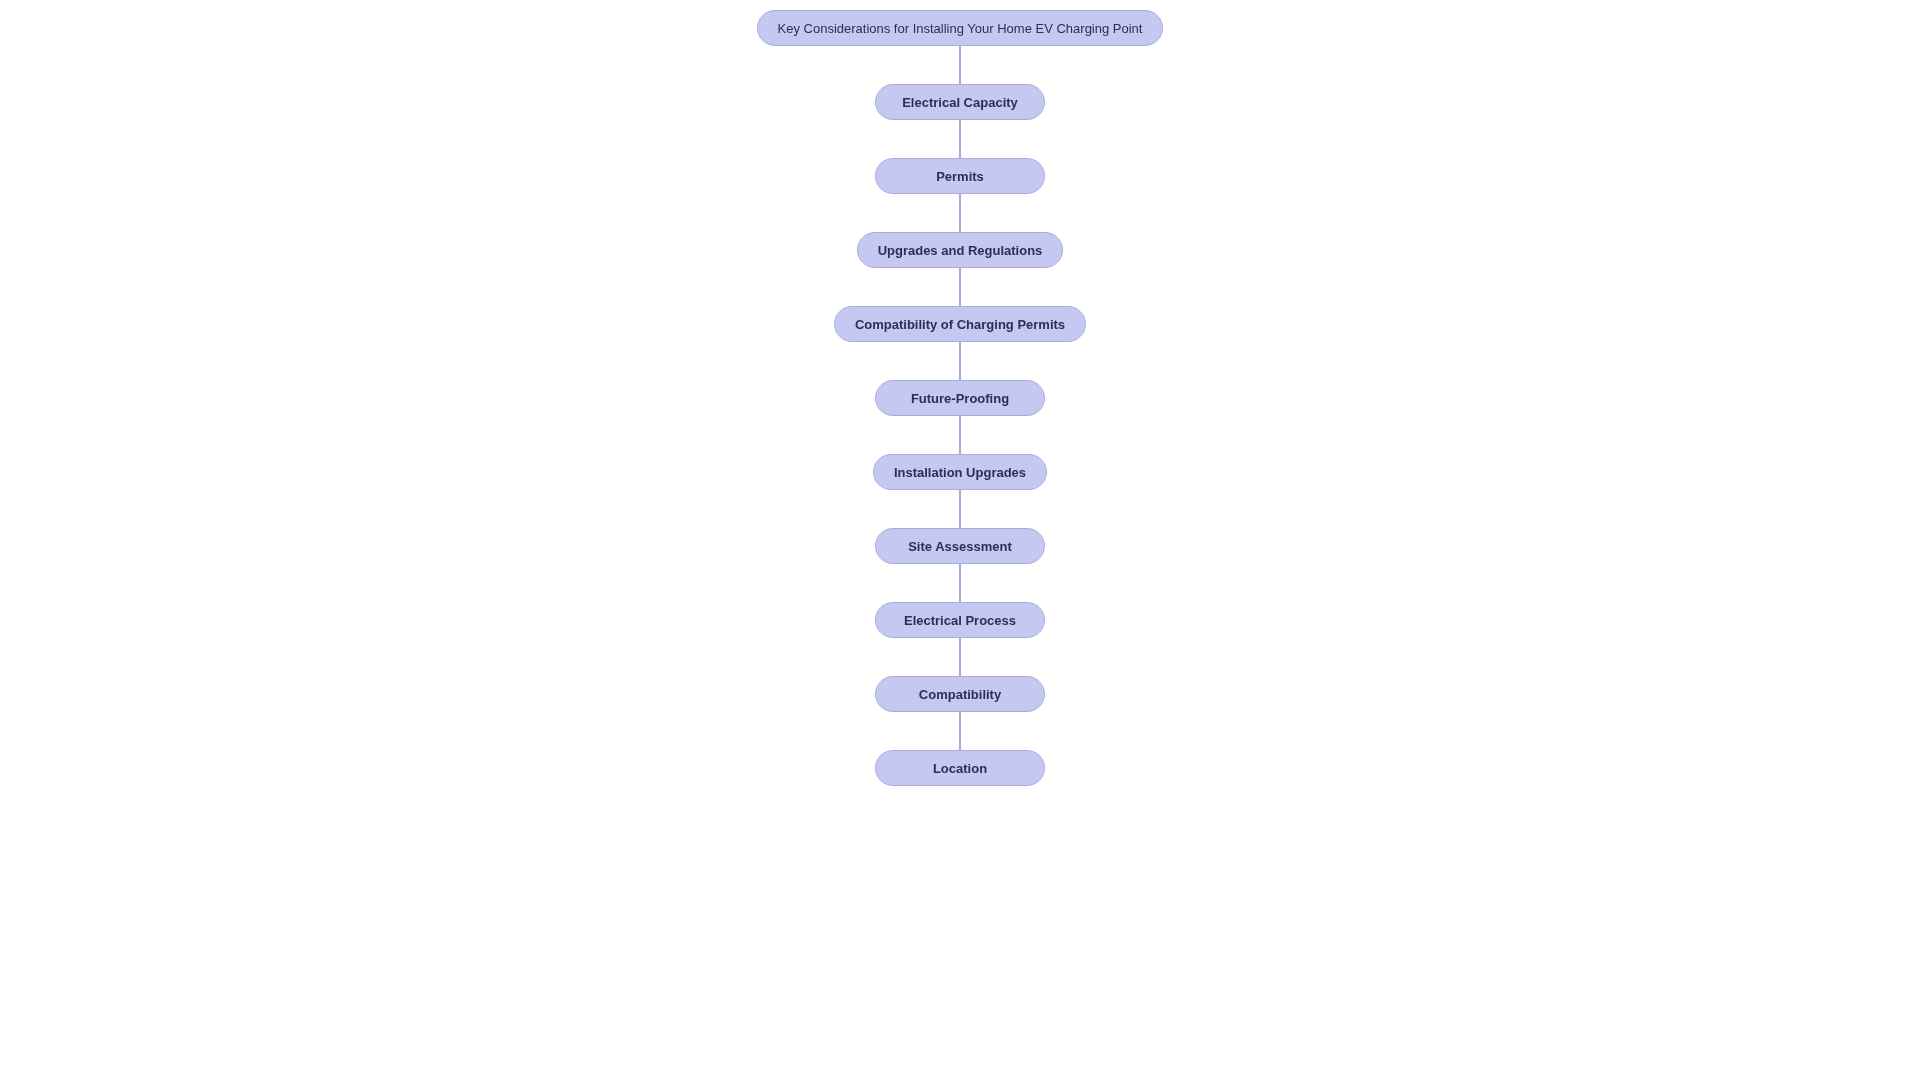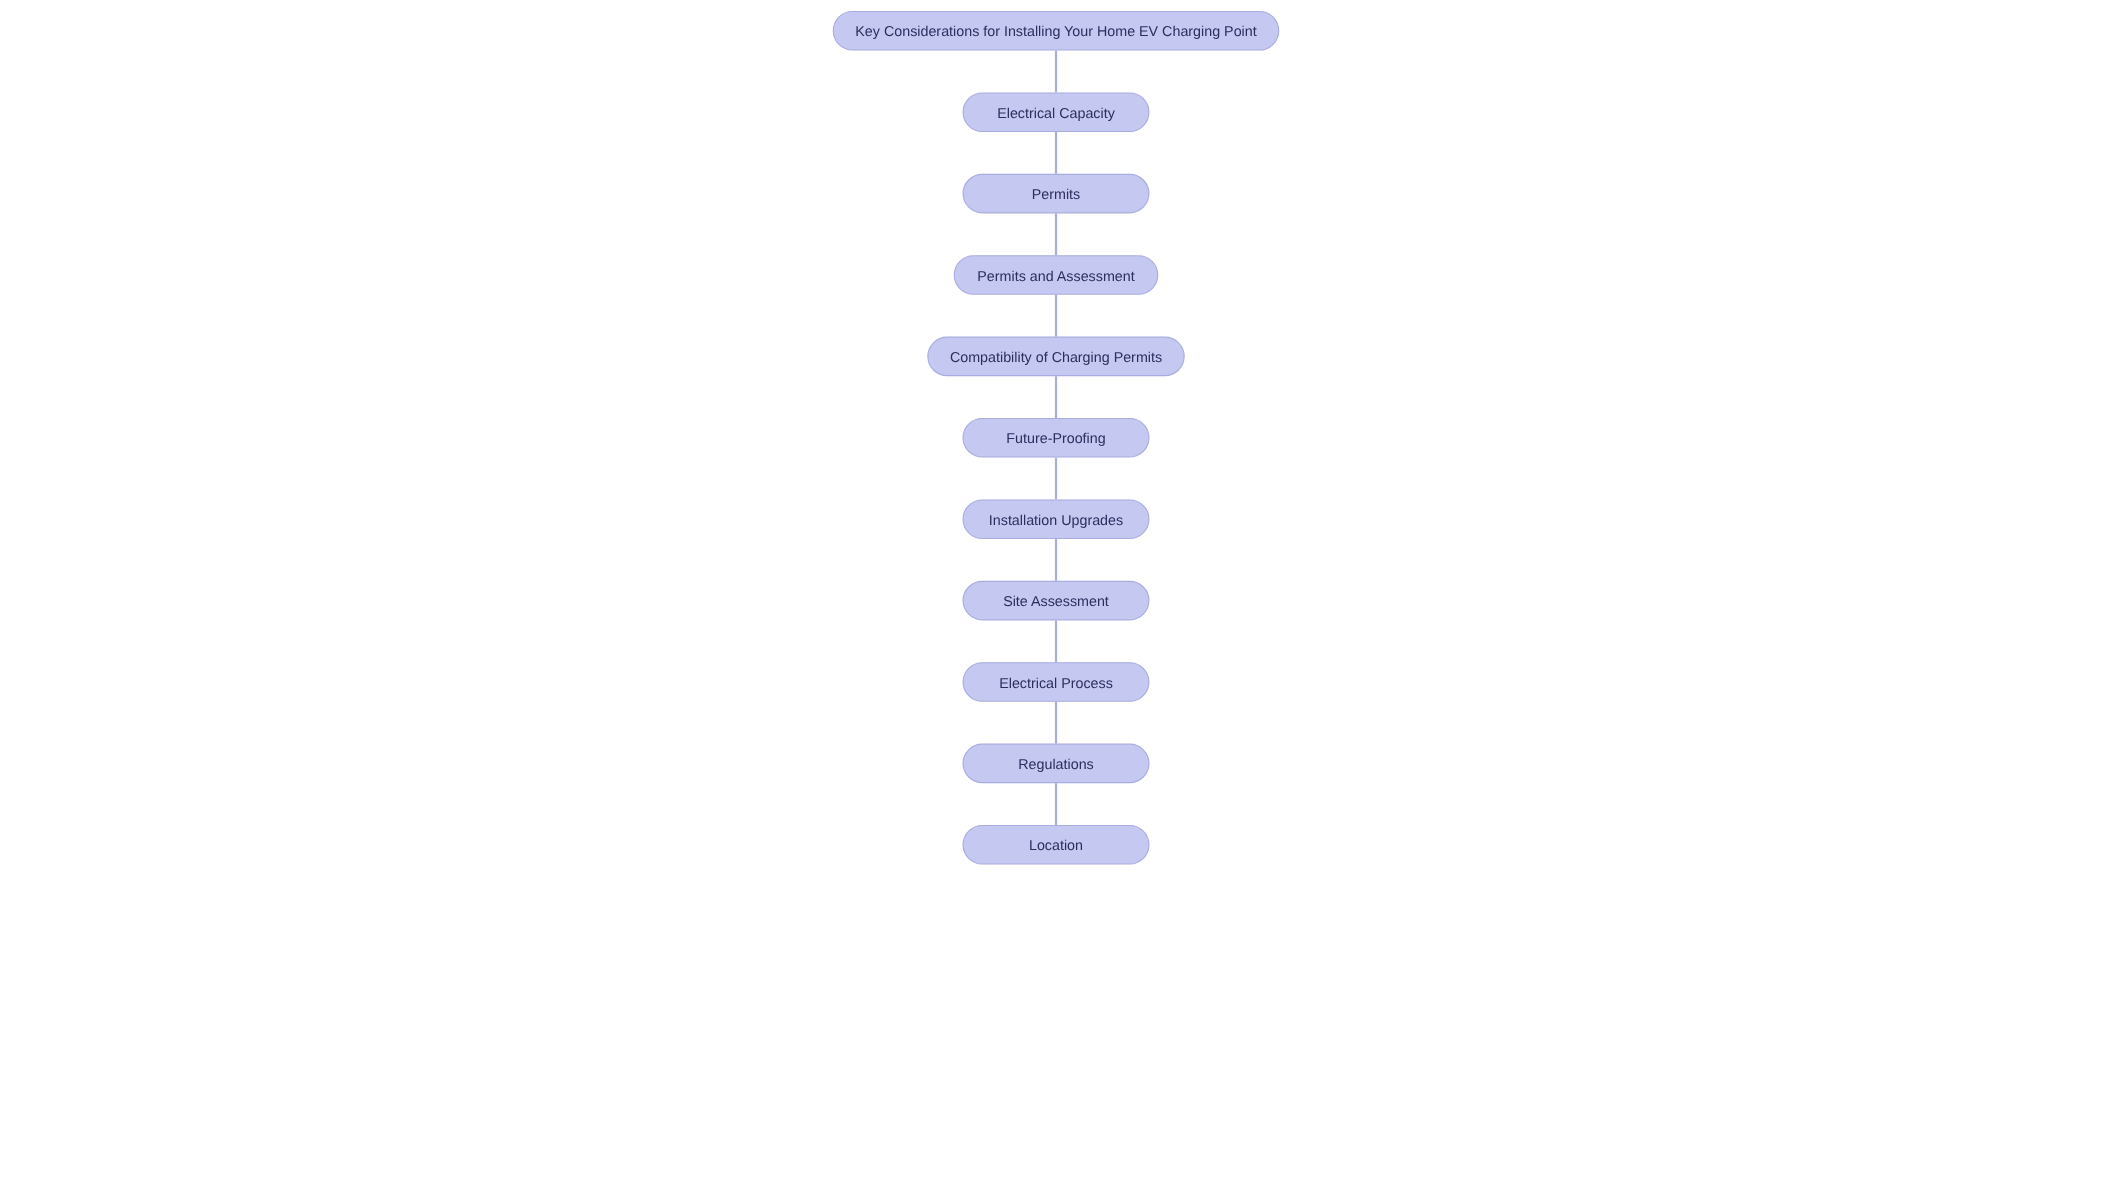--- a/index.html
+++ b/index.html
@@ -38,20 +38,21 @@
       white-space: nowrap;
       min-height: 36px;
     }
 
     .node-wide {
       min-width: 290px;
     }
 
     .node-medium {
       min-width: 170px;
+      font-weight: bold;
     }
 
     .connector {
       width: 2px;
       height: 38px;
       background-color: #a8acdf;
       margin: 0 auto;
     }
   </style>
 </head>
@@ -64,21 +65,21 @@
   <div class="connector"></div>
 
   <div class="node node-medium">Electrical Capacity</div>
 
   <div class="connector"></div>
 
   <div class="node node-medium">Permits</div>
 
   <div class="connector"></div>
 
-  <div class="node node-medium">Permits and Assessment</div>
+  <div class="node node-medium">Upgrades and Regulations</div>
 
   <div class="connector"></div>
 
   <div class="node node-medium">Compatibility of Charging Permits</div>
 
   <div class="connector"></div>
 
   <div class="node node-medium">Future-Proofing</div>
 
   <div class="connector"></div>
@@ -88,19 +89,19 @@
   <div class="connector"></div>
 
   <div class="node node-medium">Site Assessment</div>
 
   <div class="connector"></div>
 
   <div class="node node-medium">Electrical Process</div>
 
   <div class="connector"></div>
 
-  <div class="node node-medium">Regulations</div>
+  <div class="node node-medium">Compatibility</div>
 
   <div class="connector"></div>
 
   <div class="node node-medium">Location</div>
 
 </div>
 
 </body></html>

